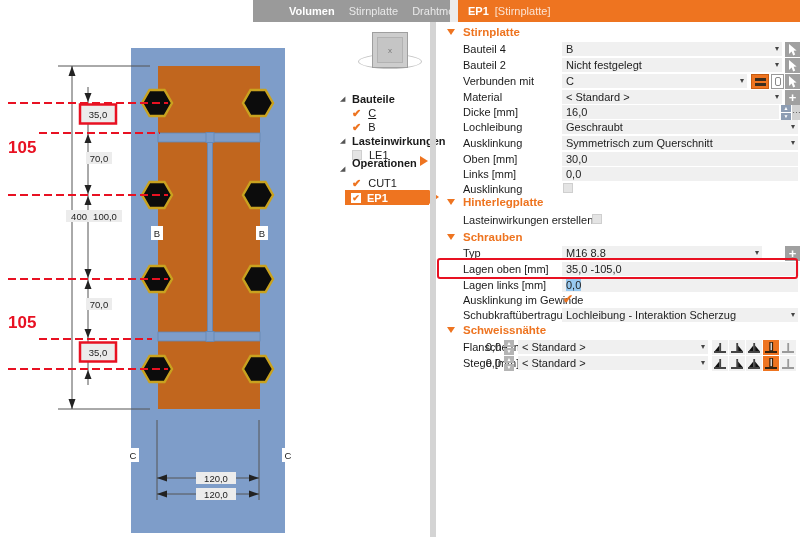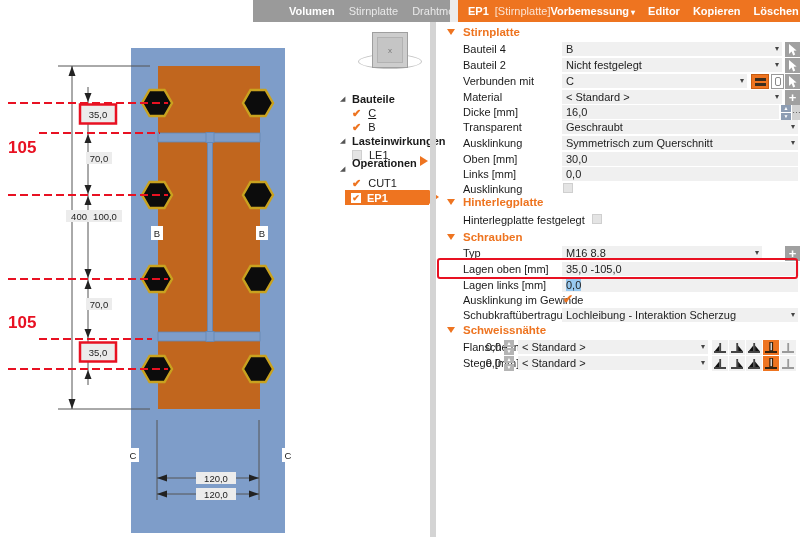--- a/index.html
+++ b/index.html
@@ -83,26 +83,20 @@
 
 <div class="abs" id="topbar-gray">
   <span class="tb-item active">Volumen</span>
   <span class="tb-item">Stirnplatte</span>
   <span class="tb-item">Drahtmodell</span>
 </div>
 <div class="abs" id="topbar-gap"></div>
 <div class="abs" id="topbar-orange">
   <span class="ob-title">EP1</span>
   <span class="ob-sub">[Stirnplatte]</span>
-  <span class="ob-right">
-    <span class="ob-act"><span>Vorbemessung</span><span class="dd-caret">▾</span></span>
-    <span class="ob-act">Editor</span>
-    <span class="ob-act">Kopieren</span>
-    <span class="ob-act">Löschen</span>
-  </span>
 </div>
 
 <svg class="abs" style="left:0;top:22px" width="430" height="515" viewBox="0 0 430 515">
 
   <rect x="131" y="26" width="154" height="485" fill="#7e9dc9"></rect>
 
   <rect x="158" y="44" width="102" height="343" fill="#c1661e"></rect>
 
   <g stroke="#6487b5" stroke-width="0.8" fill="#7e9dc9">
     <rect x="158" y="111" width="102" height="9"></rect>
@@ -284,39 +278,39 @@
   </div>
 
 <div class="plabel" style="top:105px">Dicke [mm]</div>
 <div class="field" style="left:562px;top:105px;width:217px">16,0</div>
 <div class="spin" style="left:781px;top:105px">
     <div>▲</div>
     <div>▼</div>
   </div>
 <div class="dots" style="left:792px;top:105px">…</div>
 
-<div class="plabel" style="top:120px">Transparent</div>
+<div class="plabel" style="top:120px">Lochleibung</div>
 <div class="ddl" style="left:562px;top:120px;width:236px"><span>Geschraubt</span></div>
 
 <div class="plabel" style="top:136px">Ausklinkung</div>
 <div class="ddl" style="left:562px;top:136px;width:236px"><span>Symmetrisch zum Querschnitt</span></div>
 
 <div class="plabel" style="top:152px">Oben [mm]</div>
 <div class="field" style="left:562px;top:152px;width:236px">30,0</div>
 
 <div class="plabel" style="top:167px">Links [mm]</div>
 <div class="field" style="left:562px;top:167px;width:236px">0,0</div>
 
 <div class="plabel" style="top:182px">Ausklinkung</div>
 <div class="chkbox" style="left:563px;top:183px"></div>
 
 <div class="sec-exp" style="top:199px"></div>
 <div class="sec-title" style="top:196px">Hinterlegplatte</div>
 
-<div class="plabel" style="top:213px">Hinterlegplatte festgelegt</div>
+<div class="plabel" style="top:213px">Lasteinwirkungen erstellen</div>
 <div class="chkbox" style="left:592px;top:214px"></div>
 
 <div class="sec-exp" style="top:234px"></div>
 <div class="sec-title" style="top:231px">Schrauben</div>
 
 <div class="plabel" style="top:246px">Typ</div>
 <div class="ddl" style="left:562px;top:246px;width:200px"><span>M16 8.8</span></div>
 <div class="sbtn" style="left:785px;top:246px">
     <span class="plus">+</span>
   </div>

